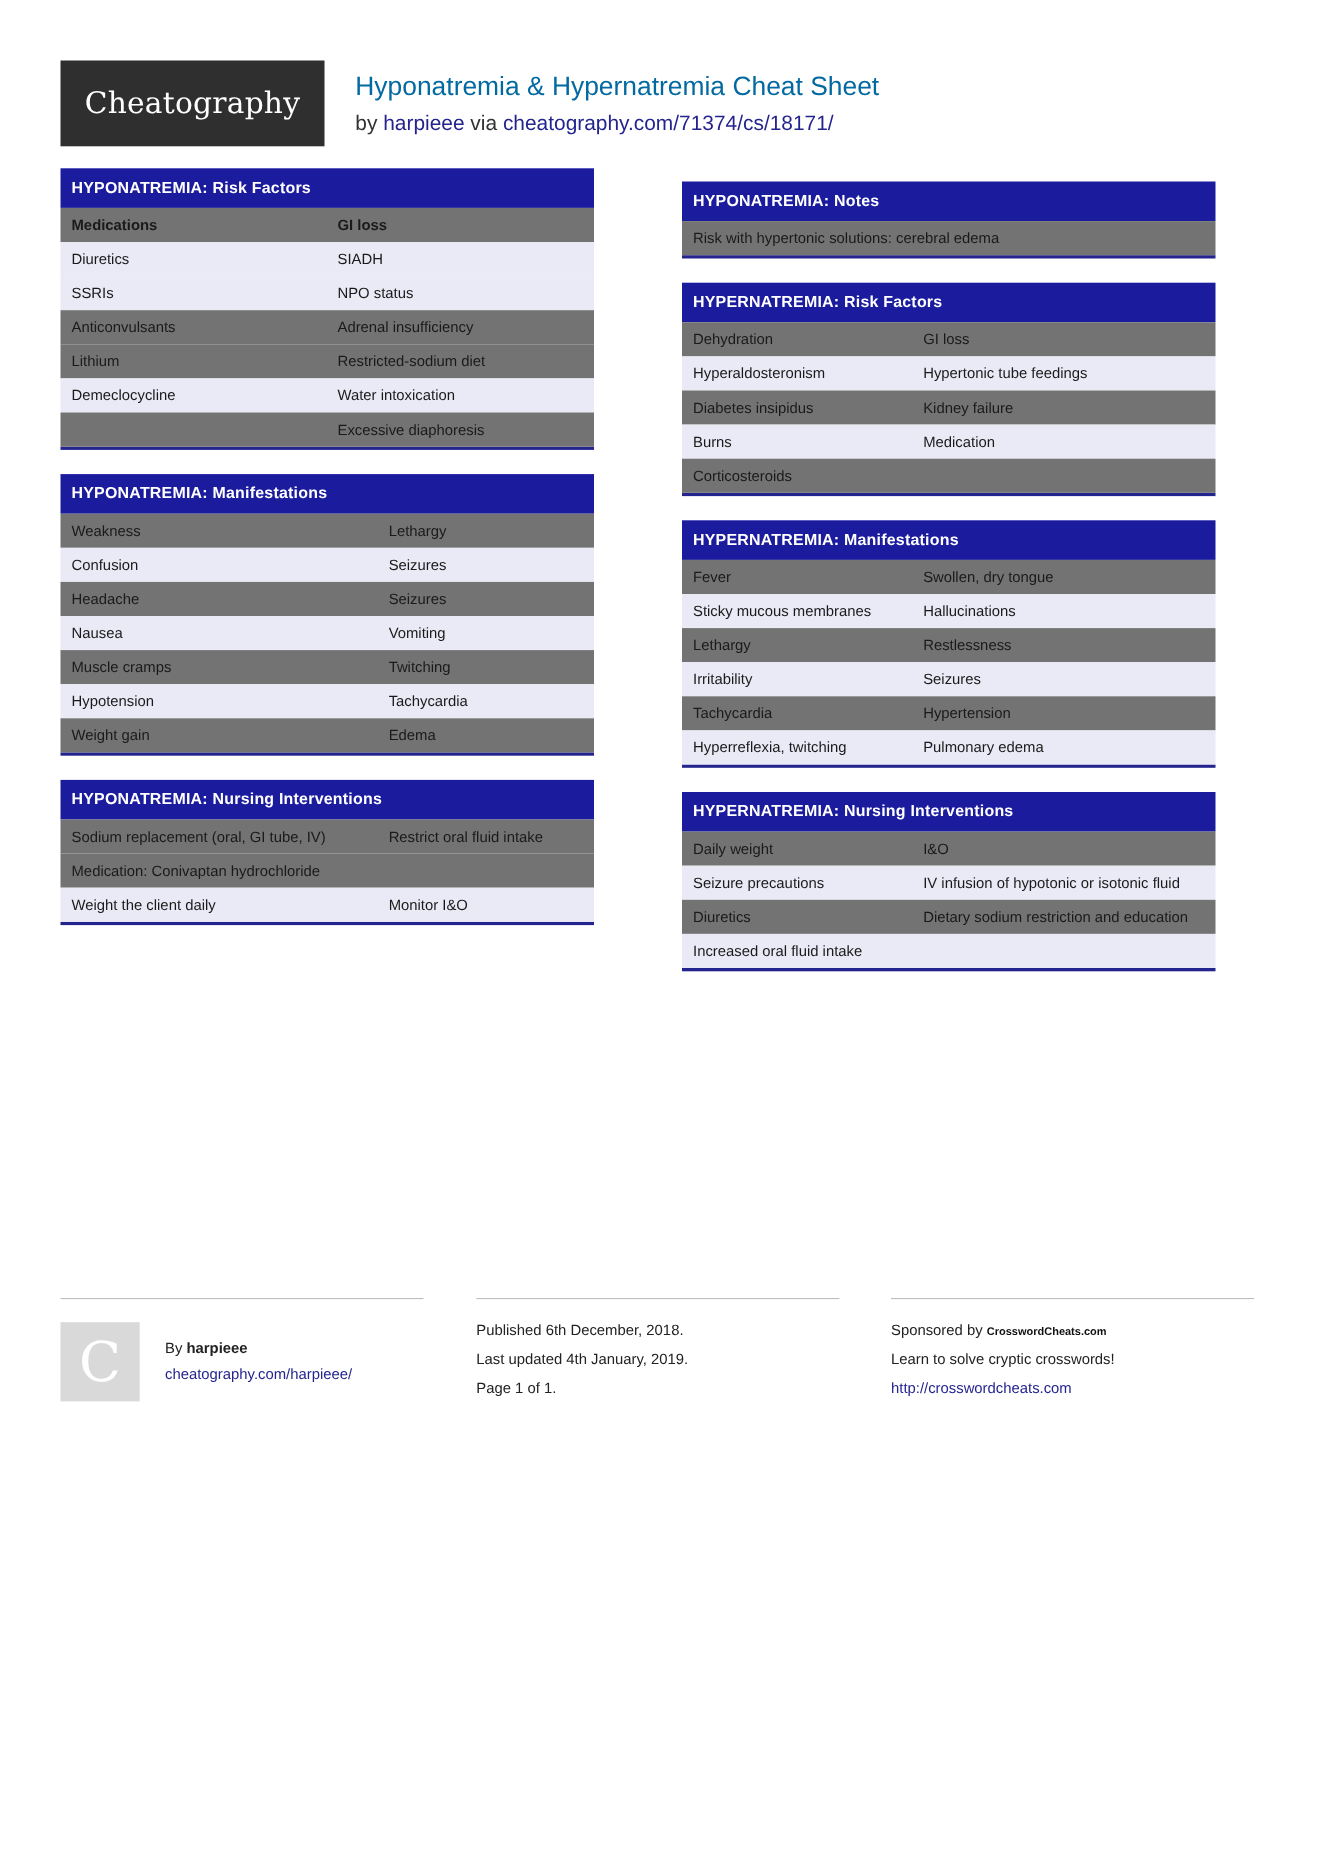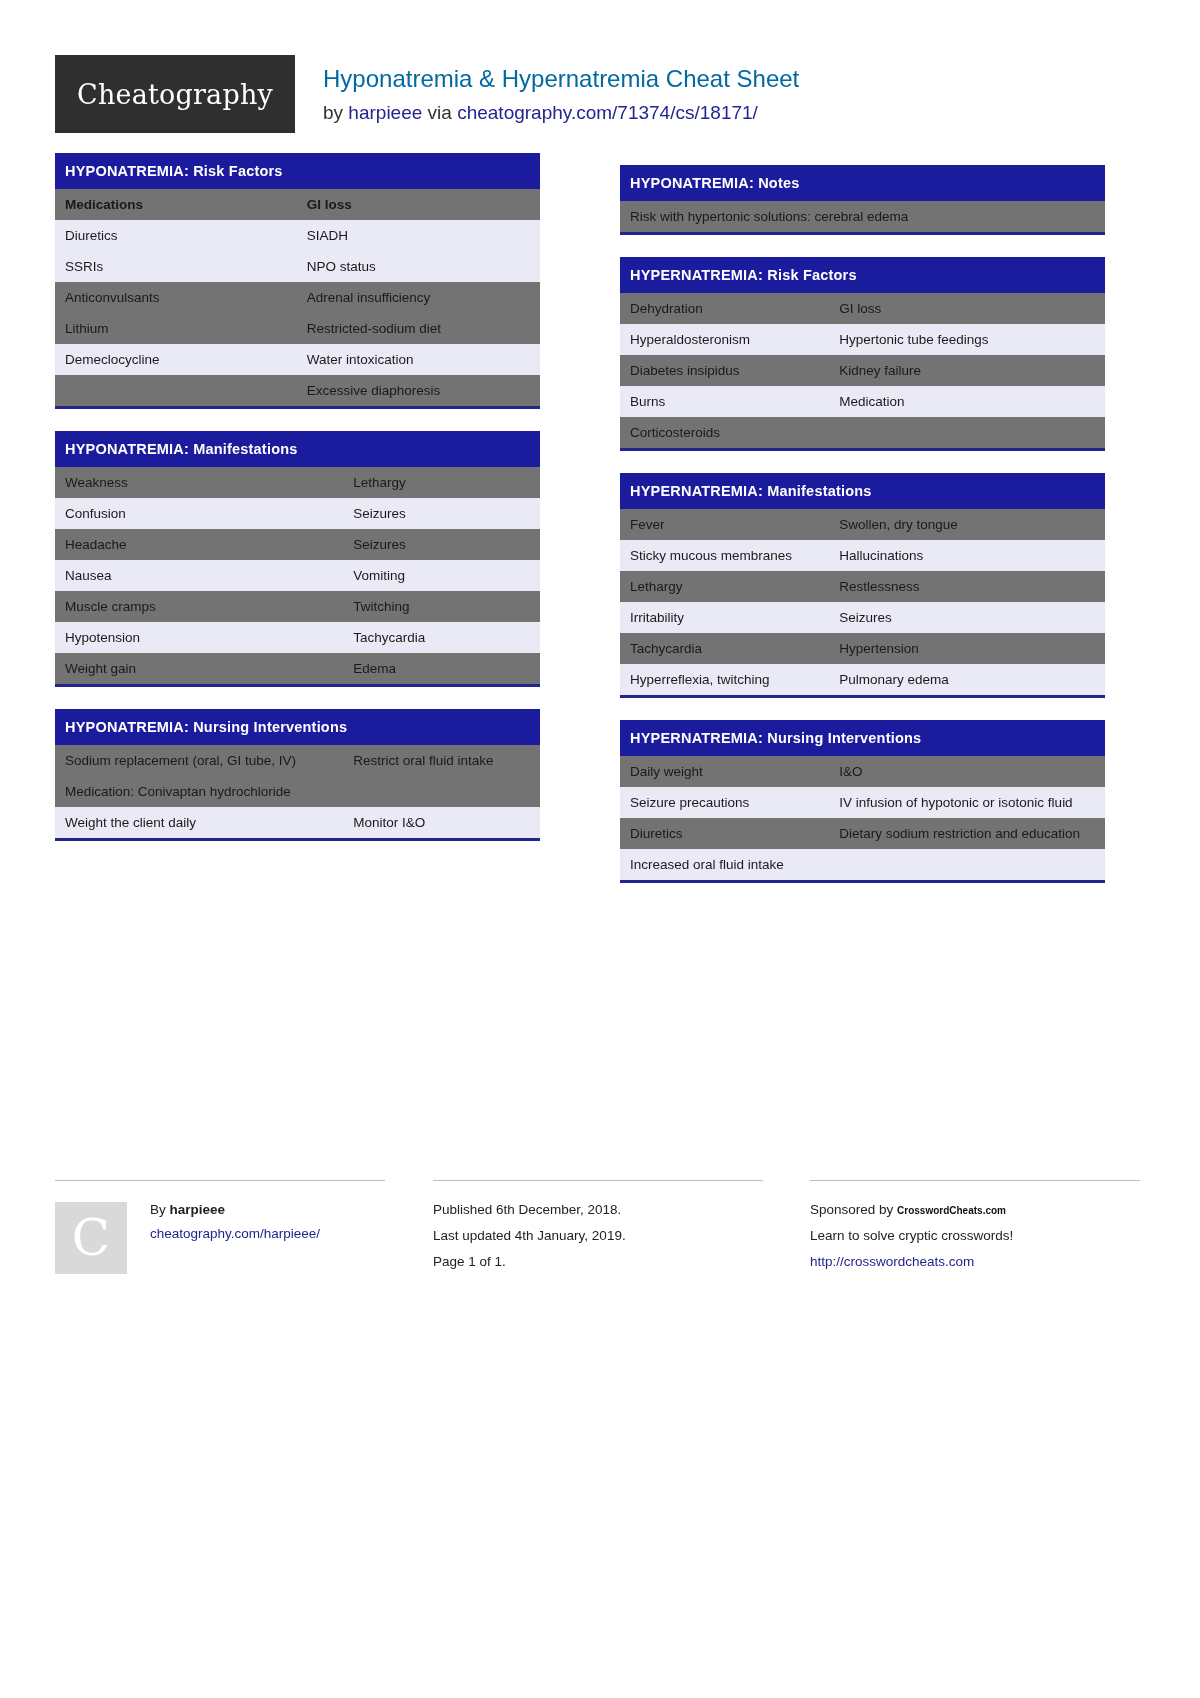--- a/index.html
+++ b/index.html
@@ -152,21 +152,21 @@
     width: 72px;
     height: 72px;
     background: #d9d9d9;
     color: #ffffff;
     font-family: "DejaVu Serif", serif;
     font-size: 50px;
     display: flex;
     align-items: center;
     justify-content: center;
   }
-  .fc1 .lines { position: absolute; left: 95px; top: 0; }
+  .fc1 .lines { position: absolute; left: 95px; top: 16px; }
   .fc1 .l1 { font-size: 13.5px; }
   .fc1 .l1 b { font-weight: bold; }
   .fc1 .l2 { margin-top: 9px; font-size: 13.5px; }
   .fc1 .l2 a { color: #24248f; text-decoration: none; }
 
   .fline { margin-bottom: 9px; font-size: 13.5px; line-height: 1.25; }
   .fc3 .sponsor-name { font-weight: bold; font-size: 10px; color: #111; }
   .fc3 a { color: #24248f; text-decoration: none; }
 </style>
 </head>

